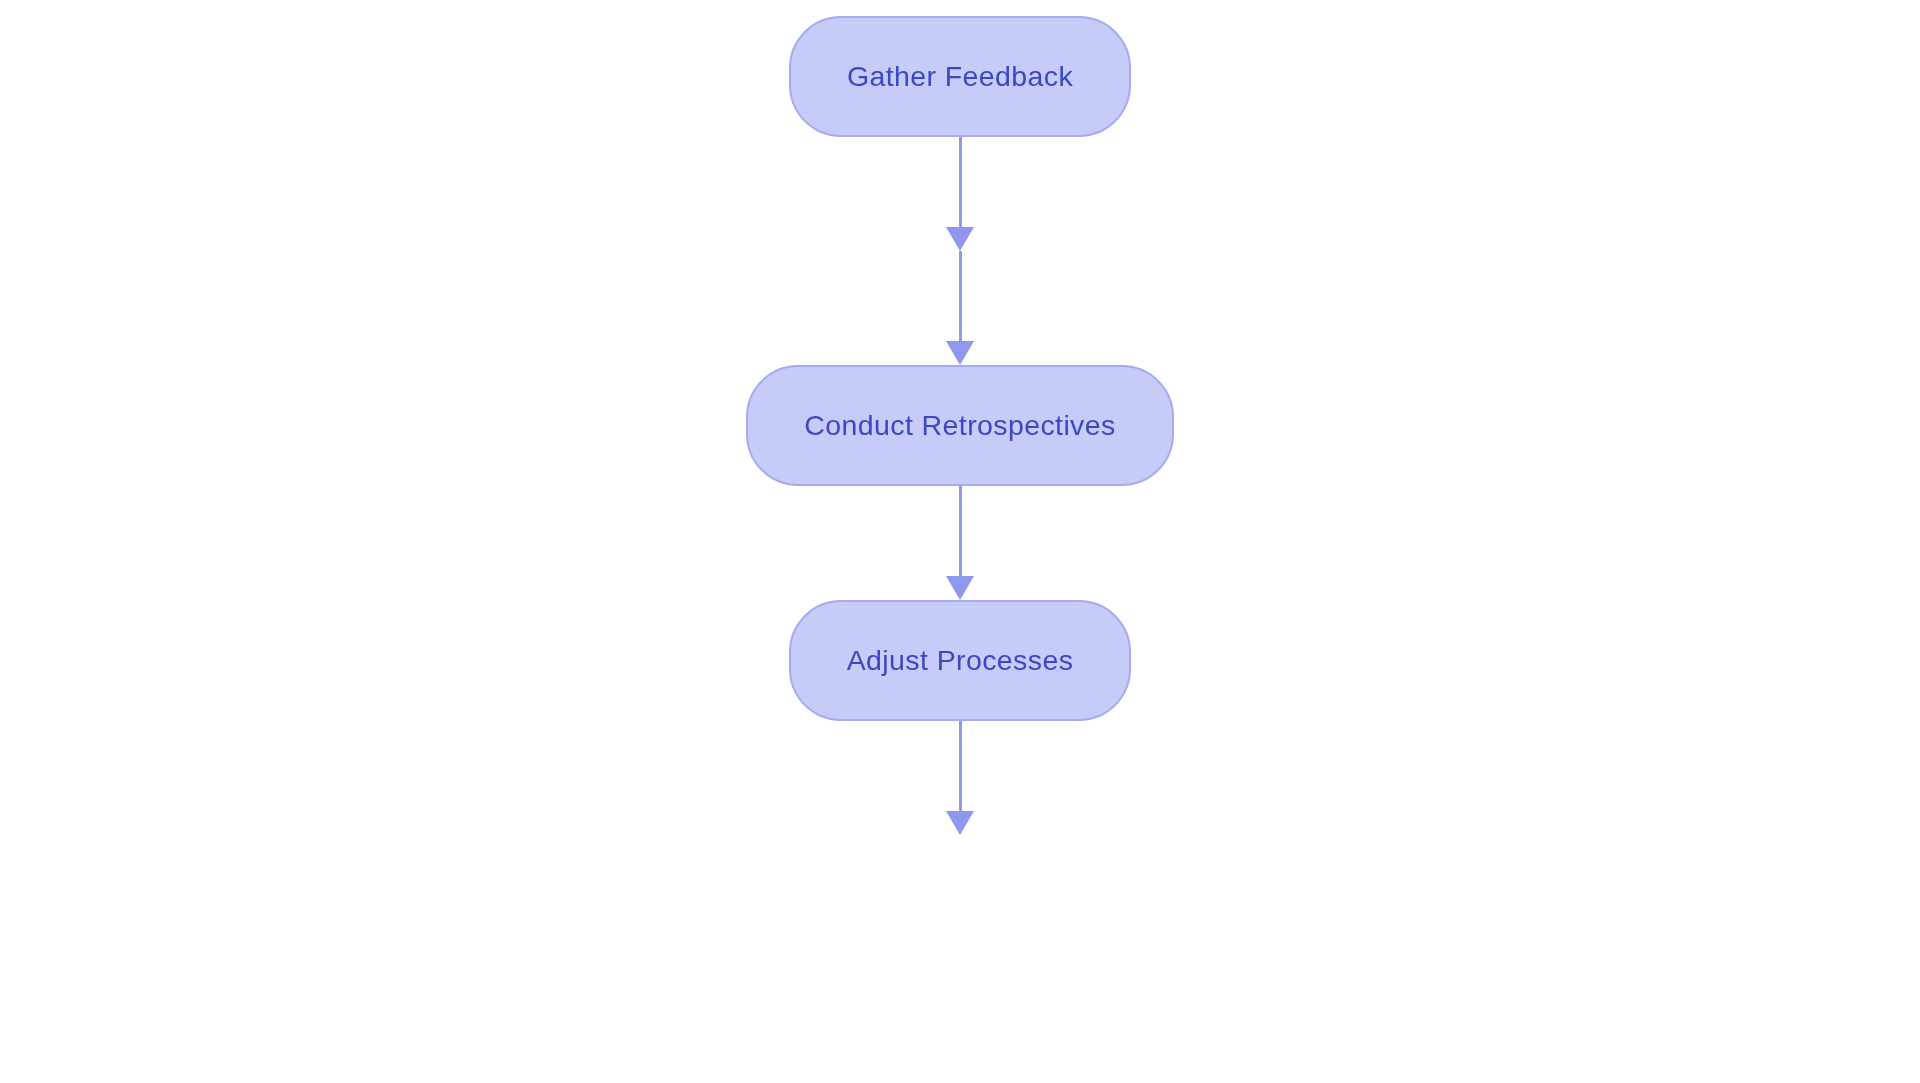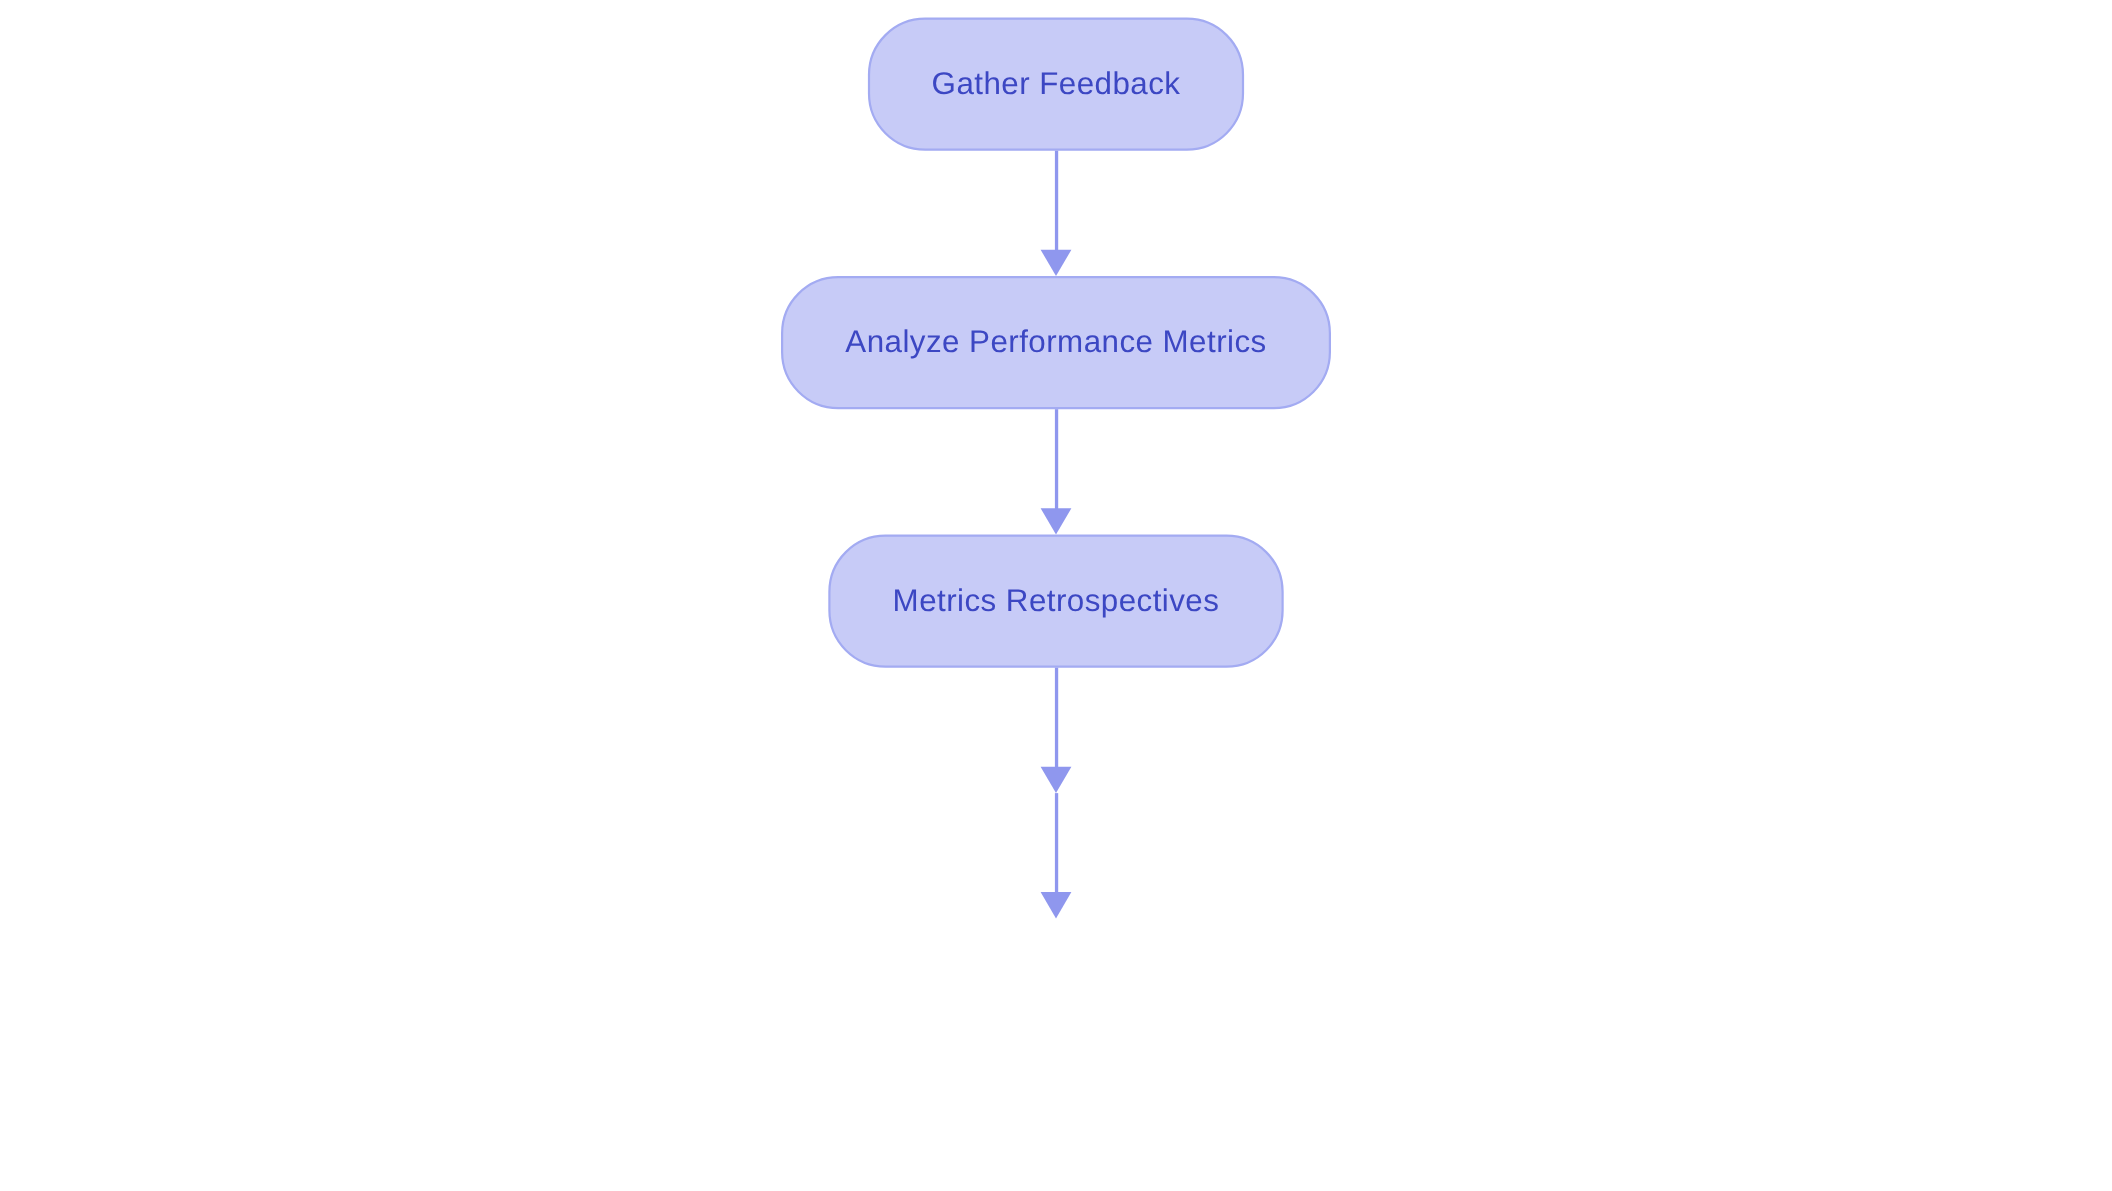--- a/index.html
+++ b/index.html
@@ -70,37 +70,37 @@
 <div class="canvas" id="flowchart">
   <div class="node">
     <span class="node-label">Gather Feedback</span>
   </div>
 
   <div class="edge">
     <div class="edge-line"></div>
     <div class="edge-head"></div>
   </div>
 
+
+  <div class="edge">
+    <div class="edge-line"></div>
+    <div class="edge-head"></div>
+  </div>
+
   <div class="node">
-    <span class="node-label">Analyze Performance Metrics</span>
+    <span class="node-label">Conduct Retrospectives</span>
   </div>
 
   <div class="edge">
     <div class="edge-line"></div>
     <div class="edge-head"></div>
   </div>
 
   <div class="node">
-    <span class="node-label">Metrics Retrospectives</span>
+    <span class="node-label">Adjust Processes</span>
   </div>
-
-  <div class="edge">
-    <div class="edge-line"></div>
-    <div class="edge-head"></div>
-  </div>
-
 
   <div class="edge">
     <div class="edge-line"></div>
     <div class="edge-head"></div>
   </div>
 
 </div>
 
 </body></html>

